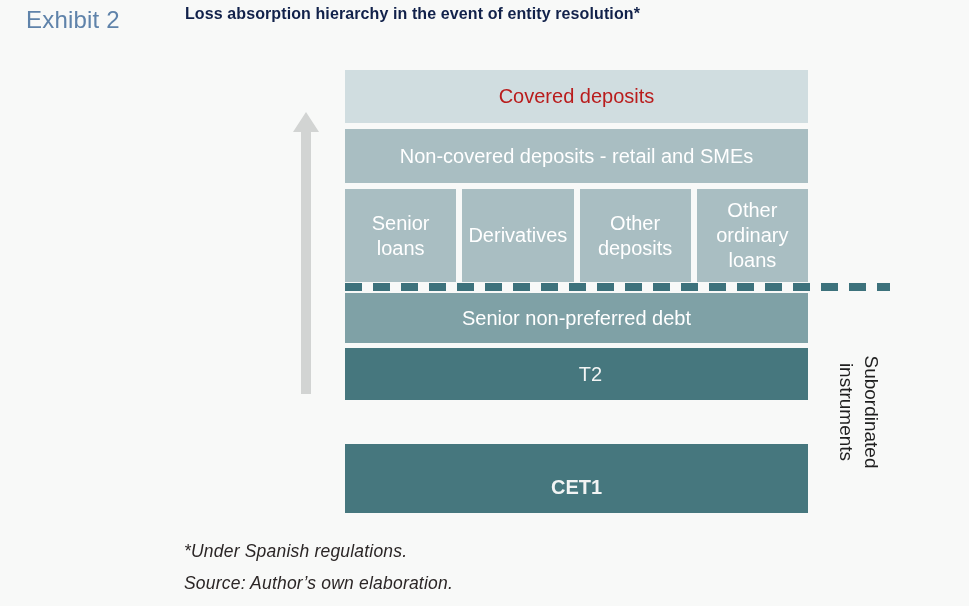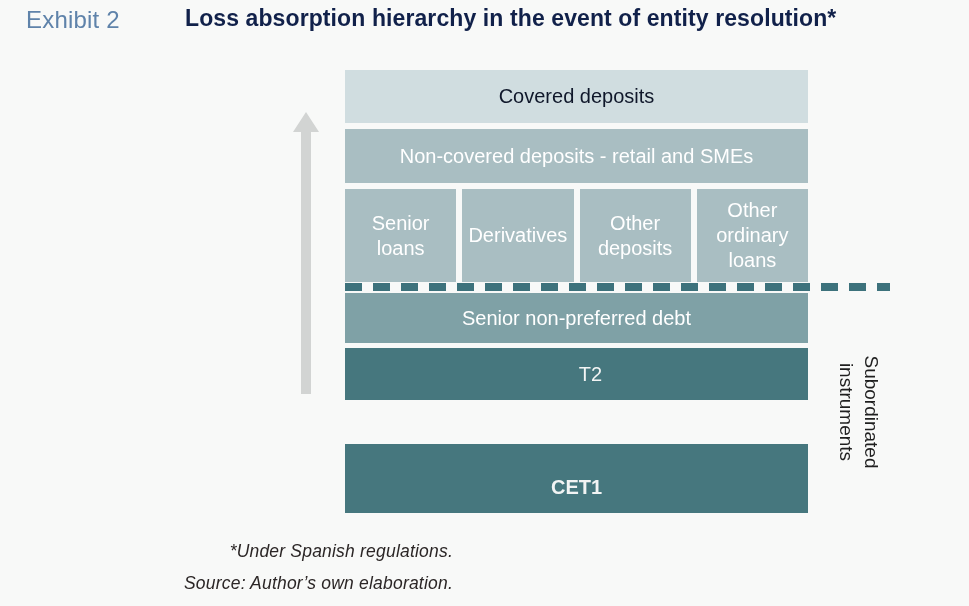--- a/index.html
+++ b/index.html
@@ -19,21 +19,21 @@
     left: 26px;
     top: 6px;
     font-size: 24px;
     color: #5f83aa;
     letter-spacing: 0.2px;
   }
   .page-title {
     position: absolute;
     left: 185px;
     top: 5px;
-    font-size: 23px;
+    font-size: 16px;
     font-weight: bold;
     color: #11214a;
     letter-spacing: 0.1px;
   }
 
   
   .up-arrow {
     position: absolute;
     left: 290px;
     top: 112px;
@@ -52,21 +52,21 @@
   .box {
     position: absolute;
     left: 0;
     width: 463px;
     display: flex;
     align-items: center;
     justify-content: center;
     text-align: center;
     font-size: 20px;
   }
-  .box-covered       { top: 0;     height: 53px; background: #d0dde0; color: #0f172a; }
+  .box-covered       { top: 0;     height: 53px; background: #d0dde0; color: #b91c1c; }
   .box-noncovered    { top: 59px;  height: 54px; background: #a9bec2; color: #ffffff; }
   .tier-row {
     position: absolute;
     top: 119px;
     height: 93px;
     width: 463px;
     display: grid;
     grid-template-columns: repeat(4, 1fr);
     column-gap: 6px;
   }
@@ -110,21 +110,20 @@
     line-height: 1.3;
     color: #1f1f1f;
     text-align: center;
   }
 
   
   .footnotes {
     position: absolute;
     left: 184px;
     top: 541px;
-    text-align: right;
   }
   .footnote {
     font-style: italic;
     font-size: 17.5px;
     color: #2b2626;
     margin-bottom: 11px;
     letter-spacing: 0.2px;
   }
 </style>
 </head>

